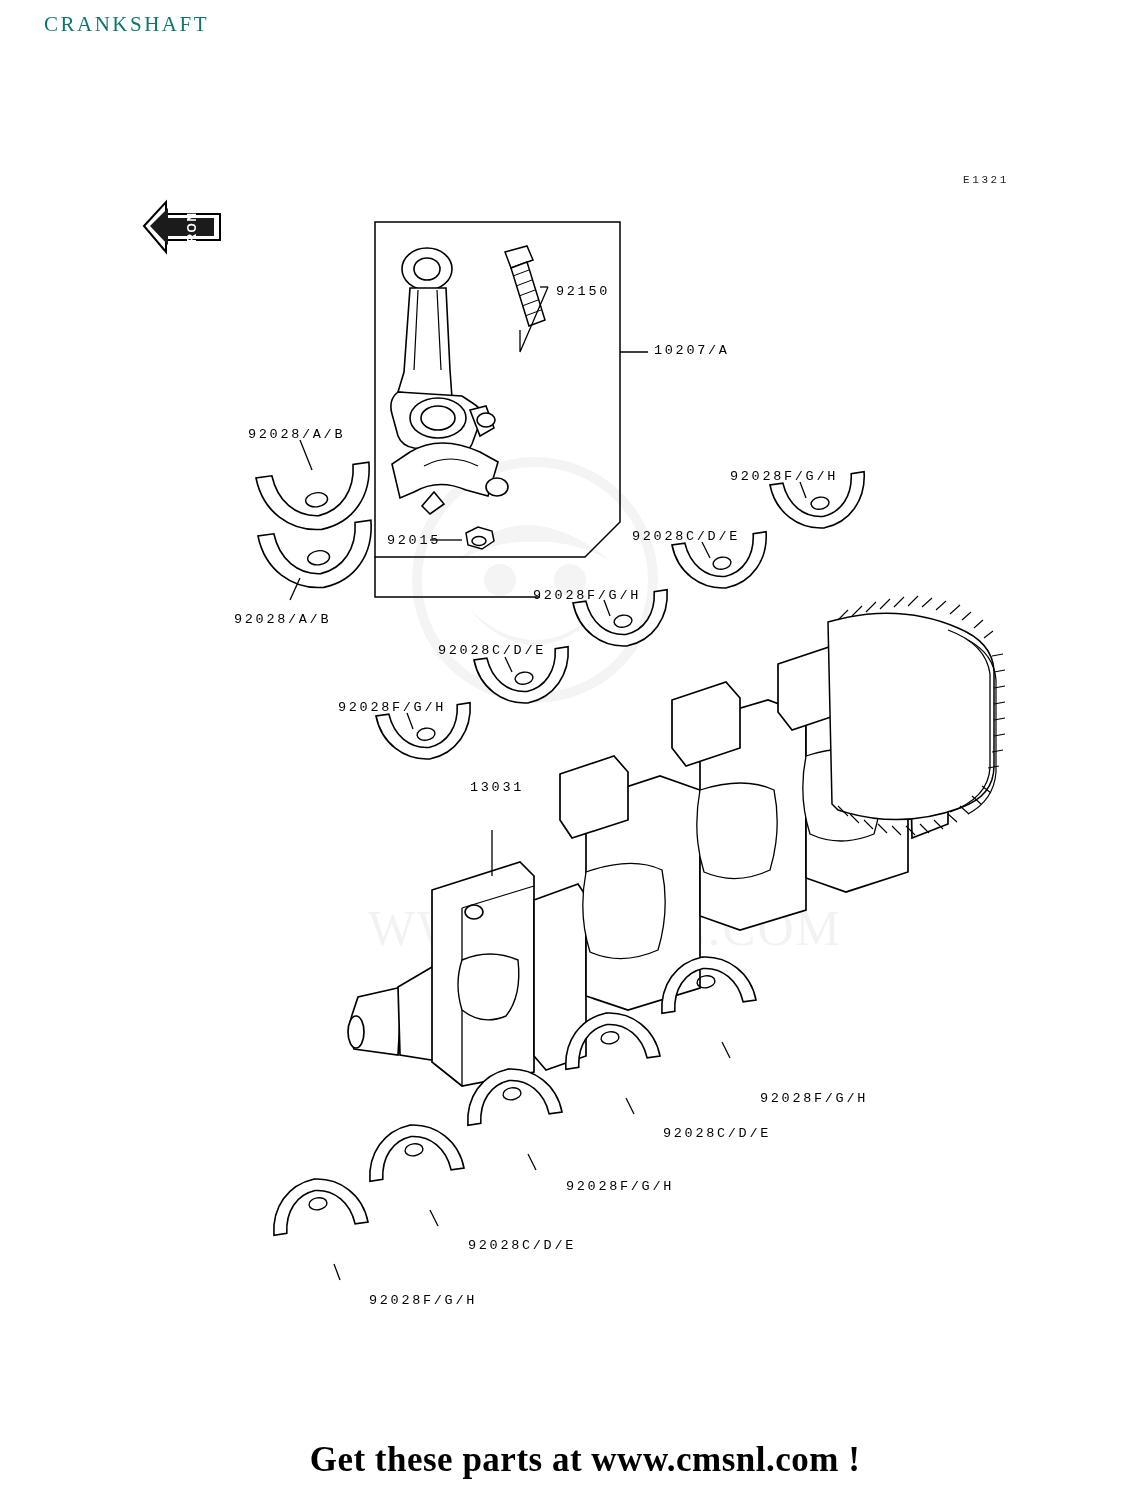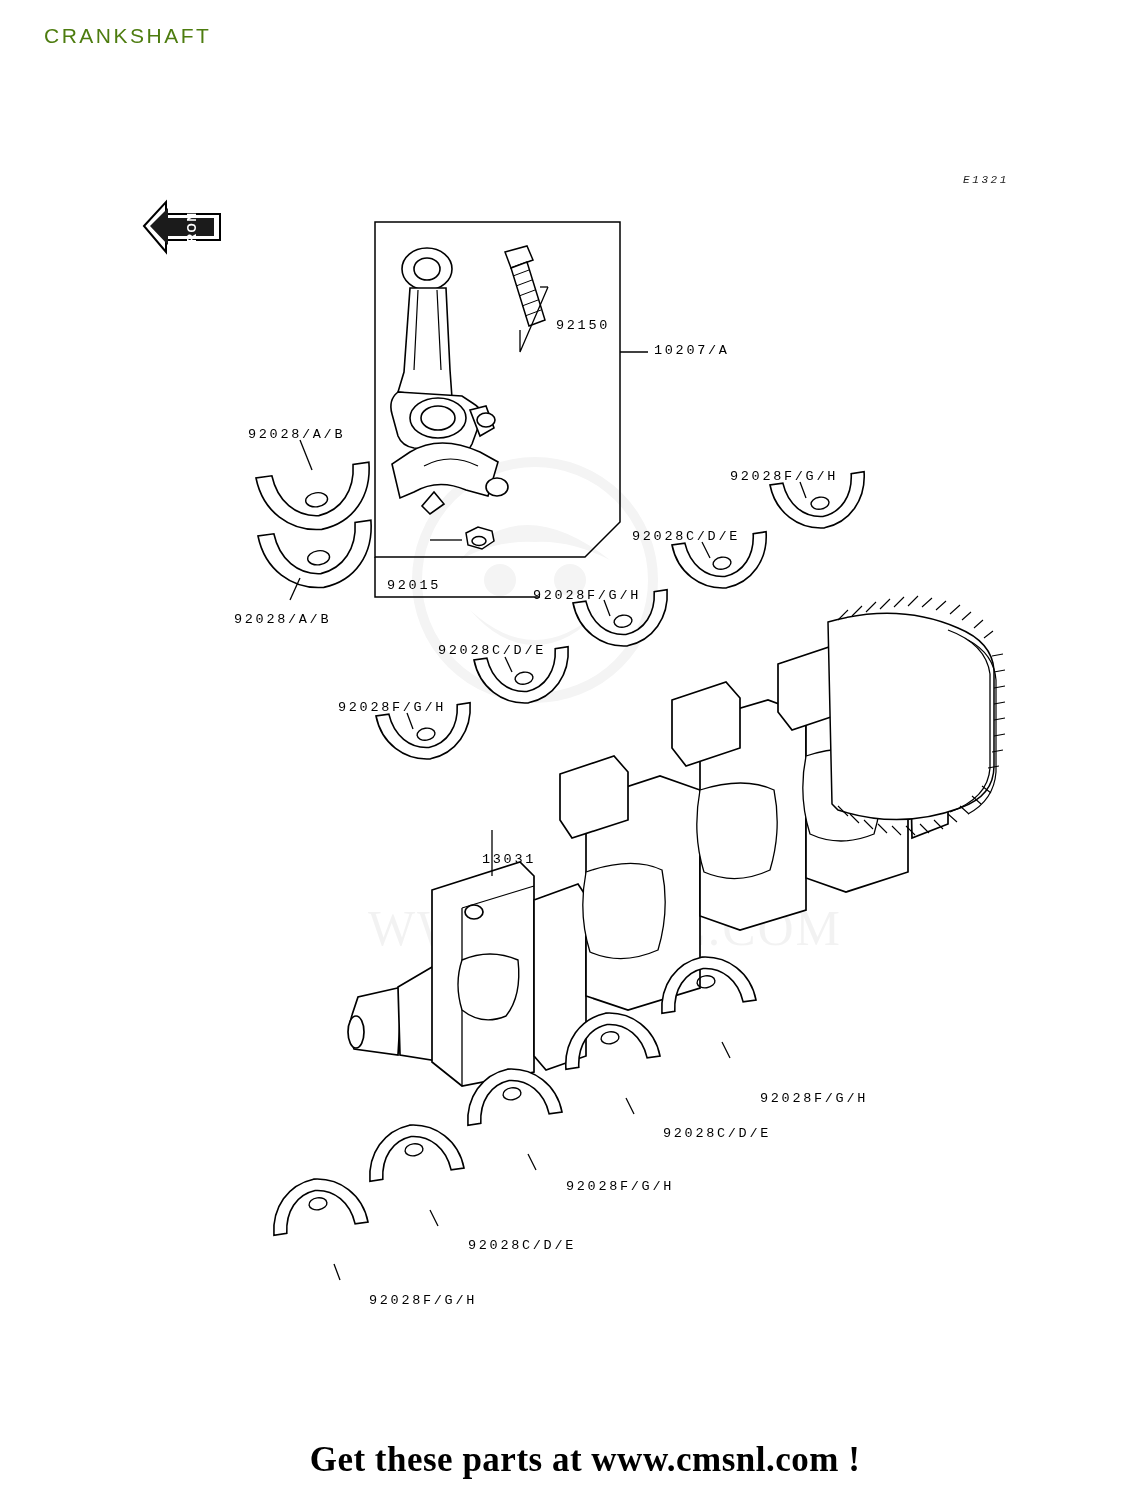--- a/index.html
+++ b/index.html
@@ -16,37 +16,36 @@
     overflow: hidden;
   }
   #page {
     position: relative;
     width: 1146px;
     height: 1500px;
   }
   .page-title {
     position: absolute;
     left: 44px;
-    top: 24px;
+    top: 12px;
     font-size: 21px;
     letter-spacing: 2.5px;
-    color: #4d7c0f;
-    font-family: Liberation Sans, sans-serif;
+    color: #0f766e;
+    font-family: Liberation Serif, serif;
     white-space: nowrap;
   }
   .diagram-code {
     position: absolute;
     left: 963px;
     top: 174px;
     font-size: 11px;
     letter-spacing: 2.6px;
     color: #222;
     font-family: "Liberation Mono", monospace;
     white-space: nowrap;
-    font-style: italic;
   }
   .callout {
     position: absolute;
     font-size: 13.5px;
     letter-spacing: 2.7px;
     font-family: "Liberation Mono", monospace;
     color: #000;
     white-space: nowrap;
   }
   .footer {
@@ -243,31 +242,31 @@
         <use href="#bearing-shell-small"></use>
       </g>
     <path d="M430 1210 L438 1226" stroke="#000" stroke-width="1.3"></path>
 
     <g transform="translate(368,1222) rotate(172)">
         <use href="#bearing-shell-small"></use>
       </g>
     <path d="M334 1264 L340 1280" stroke="#000" stroke-width="1.3"></path>
   </svg>
 
-  <div class="callout" style="left:556px; top:284px;margin-top:34px;">92150</div>
+  <div class="callout" style="left:556px; top:284px;">92150</div>
   <div class="callout" style="left:654px; top:343px;">10207/A</div>
   <div class="callout" style="left:248px; top:427px;">92028/A/B</div>
-  <div class="callout" style="left:387px; top:533px;margin-top:45px;">92015</div>
+  <div class="callout" style="left:387px; top:533px;">92015</div>
   <div class="callout" style="left:234px; top:612px;">92028/A/B</div>
   <div class="callout" style="left:730px; top:469px;">92028F/G/H</div>
   <div class="callout" style="left:632px; top:529px;">92028C/D/E</div>
   <div class="callout" style="left:533px; top:588px;">92028F/G/H</div>
   <div class="callout" style="left:438px; top:643px;">92028C/D/E</div>
   <div class="callout" style="left:338px; top:700px;">92028F/G/H</div>
-  <div class="callout" style="left:470px; top:852px;margin-left:12px;">13031</div>
+  <div class="callout" style="left:470px; top:780px;">13031</div>
   <div class="callout" style="left:760px; top:1091px;">92028F/G/H</div>
   <div class="callout" style="left:663px; top:1126px;">92028C/D/E</div>
   <div class="callout" style="left:566px; top:1179px;">92028F/G/H</div>
   <div class="callout" style="left:468px; top:1238px;">92028C/D/E</div>
   <div class="callout" style="left:369px; top:1293px;">92028F/G/H</div>
 
   <div class="footer">Get these parts at www.cmsnl.com !</div>
 </div>
 
 </body></html>

